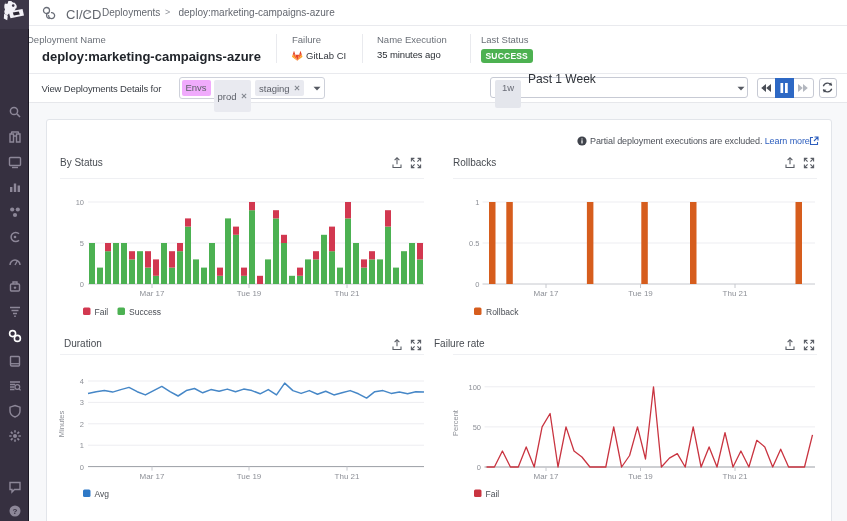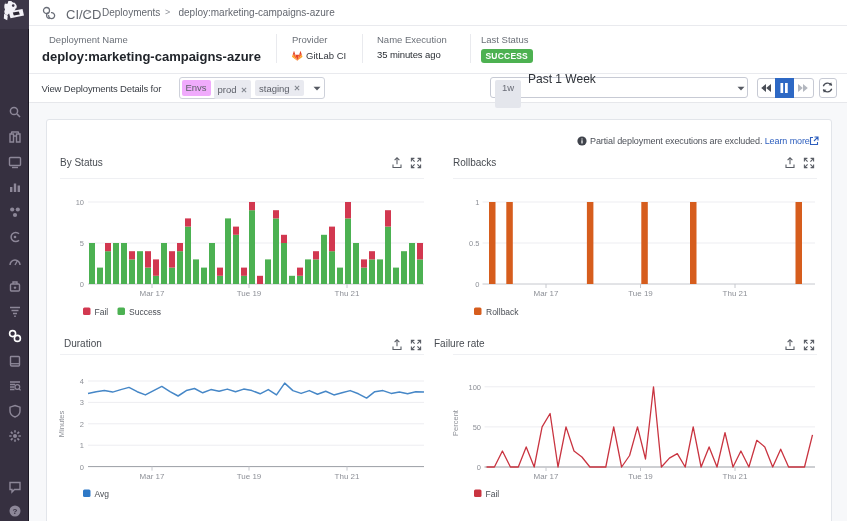--- a/index.html
+++ b/index.html
@@ -12,24 +12,24 @@
       <path d="M9 6.7 a3 3 0 1 1 -2.3 2.3 M7.5 12.5 a3 3 0 0 1 -1 -5.8"></path>
     </g>
   </svg>
 <div class="abs" style="left:66px;top:7px;font-size:13px;color:#63676f">CI/CD</div>
 <div class="abs" style="left:86px;top:7px;font-size:9px;color:#8e9198">&gt;</div>
 <div class="abs" style="left:102px;top:7px;font-size:10px;color:#63676f">Deployments</div>
 <div class="abs" style="left:165px;top:7px;font-size:9px;color:#8e9198">&gt;</div>
 <div class="abs" style="left:178.5px;top:7px;font-size:10px;color:#63676f">deploy:marketing-campaigns-azure</div>
 
 <div class="abs" style="left:29px;top:26px;width:818px;height:48px;background:#fff;border-bottom:1px solid #e9eaee"></div>
-<div class="abs" style="left:49px;top:34px;font-size:9.5px;color:#6b7078">Deployment Name</div>
+<div class="abs" style="left:27px;top:34px;font-size:9.5px;color:#6b7078">Deployment Name</div>
 <div class="abs" style="left:42px;top:48.5px;font-size:13px;font-weight:bold;color:#21252b">deploy:marketing-campaigns-azure</div>
 <div class="abs" style="left:276px;top:33.5px;width:1px;height:29.5px;background:#e9eaee"></div>
-<div class="abs" style="left:292px;top:34px;font-size:9.5px;color:#6b7078">Provider</div>
+<div class="abs" style="left:292px;top:34px;font-size:9.5px;color:#6b7078">Failure</div>
 <svg style="position:absolute;left:292px;top:50.5px" width="10.5" height="10.5" viewBox="0 0 16 16">
     <path fill="#e24329" d="M8 14.7 10.9 5.7H5.1z"></path>
     <path fill="#fc6d26" d="M8 14.7 5.1 5.7H1z"></path>
     <path fill="#fca326" d="M1 5.7 .12 8.45a.62.62 0 0 0 .22.68L8 14.7z"></path>
     <path fill="#e24329" d="M1 5.7h4.1L3.35.3c-.09-.28-.48-.28-.57 0z"></path>
     <path fill="#fc6d26" d="M8 14.7l2.9-9h4.1z"></path>
     <path fill="#fca326" d="M15 5.7l.88 2.75a.62.62 0 0 1-.22.68L8 14.7z"></path>
     <path fill="#e24329" d="M15 5.7h-4.1L12.65.3c.09-.28.48-.28.57 0z"></path>
   </svg>
 <div class="abs" style="left:306px;top:50px;font-size:9.5px;color:#33373e">GitLab CI</div>
@@ -37,21 +37,21 @@
 <div class="abs" style="left:377px;top:34px;font-size:9.5px;color:#6b7078">Name Execution</div>
 <div class="abs" style="left:377px;top:49px;font-size:9.5px;font-weight:normal;color:#2a2e34;letter-spacing:-0.1px">35 minutes ago</div>
 <div class="abs" style="left:470px;top:33.5px;width:1px;height:29.5px;background:#e9eaee"></div>
 <div class="abs" style="left:481px;top:34px;font-size:9.5px;color:#6b7078">Last Status</div>
 <div class="abs" style="left:481px;top:48.7px;height:14px;background:#4db151;border-radius:3px;color:#fff;font-size:8.5px;font-weight:bold;line-height:14px;padding:0 4.5px;letter-spacing:0.2px">SUCCESS</div>
 
 <div class="abs" style="left:29px;top:74px;width:818px;height:29px;background:#fff;border-bottom:1px solid #e6e7eb"></div>
 <div class="abs" style="left:41.5px;top:82.5px;font-size:9.5px;font-weight:normal;color:#3c4047;letter-spacing:-0.15px">View Deployments Details for</div>
 <div class="abs" style="left:179px;top:77px;width:146px;height:22px;background:#fff;border:1px solid #ced1da;border-radius:3px"></div>
 <div class="abs" style="left:181.5px;top:80px;height:16px;background:#f0abfc;border-radius:2px;font-size:9.5px;color:#5d6069;line-height:16px;padding:0 4px">Envs</div>
-<div class="abs" style="left:213.5px;top:80px;height:19px;background:#e9eaf0;border-radius:2px;font-size:9.5px;color:#5d6069;padding:6px 4px;display:flex;align-items:center">prod <svg width="6" height="6" viewBox="0 0 7 7" style="margin-left:4px">
+<div class="abs" style="left:213.5px;top:80px;height:32px;background:#e9eaf0;border-radius:2px;font-size:9.5px;color:#5d6069;padding:6px 4px;display:flex;align-items:center">prod <svg width="6" height="6" viewBox="0 0 7 7" style="margin-left:4px">
       <path d="M1 1 6 6 M6 1 1 6" stroke="#83878f" stroke-width="1.2"></path>
     </svg></div>
 <div class="abs" style="left:255px;top:80px;height:16px;background:#e9eaf0;border-radius:2px;font-size:9.5px;color:#5d6069;padding:0 4px;display:flex;align-items:center">staging <svg width="6" height="6" viewBox="0 0 7 7" style="margin-left:4px">
       <path d="M1 1 6 6 M6 1 1 6" stroke="#83878f" stroke-width="1.2"></path>
     </svg></div>
 <svg style="position:absolute;left:312.5px;top:85.5px" width="8" height="5" viewBox="0 0 8 5">
     <path d="M0.5 0.8 4 4.6 7.5 0.8z" fill="#555962"></path>
   </svg>
 
 <div class="abs" style="left:489.5px;top:77px;width:258px;height:21px;background:#fff;border:1px solid #c7cad4;border-radius:3px"></div>

